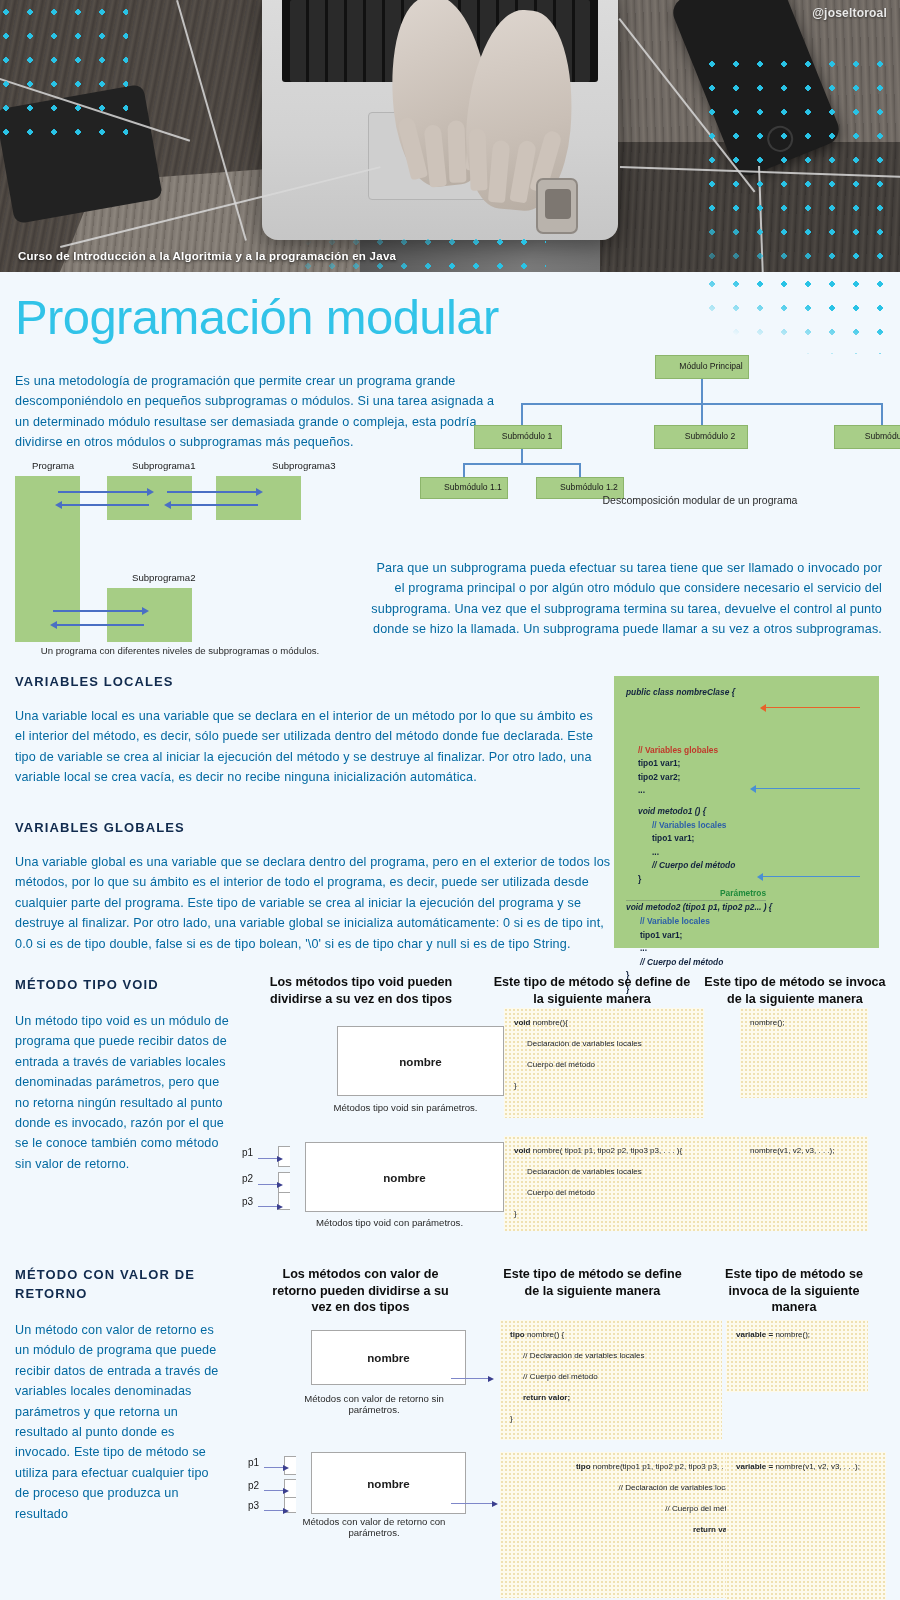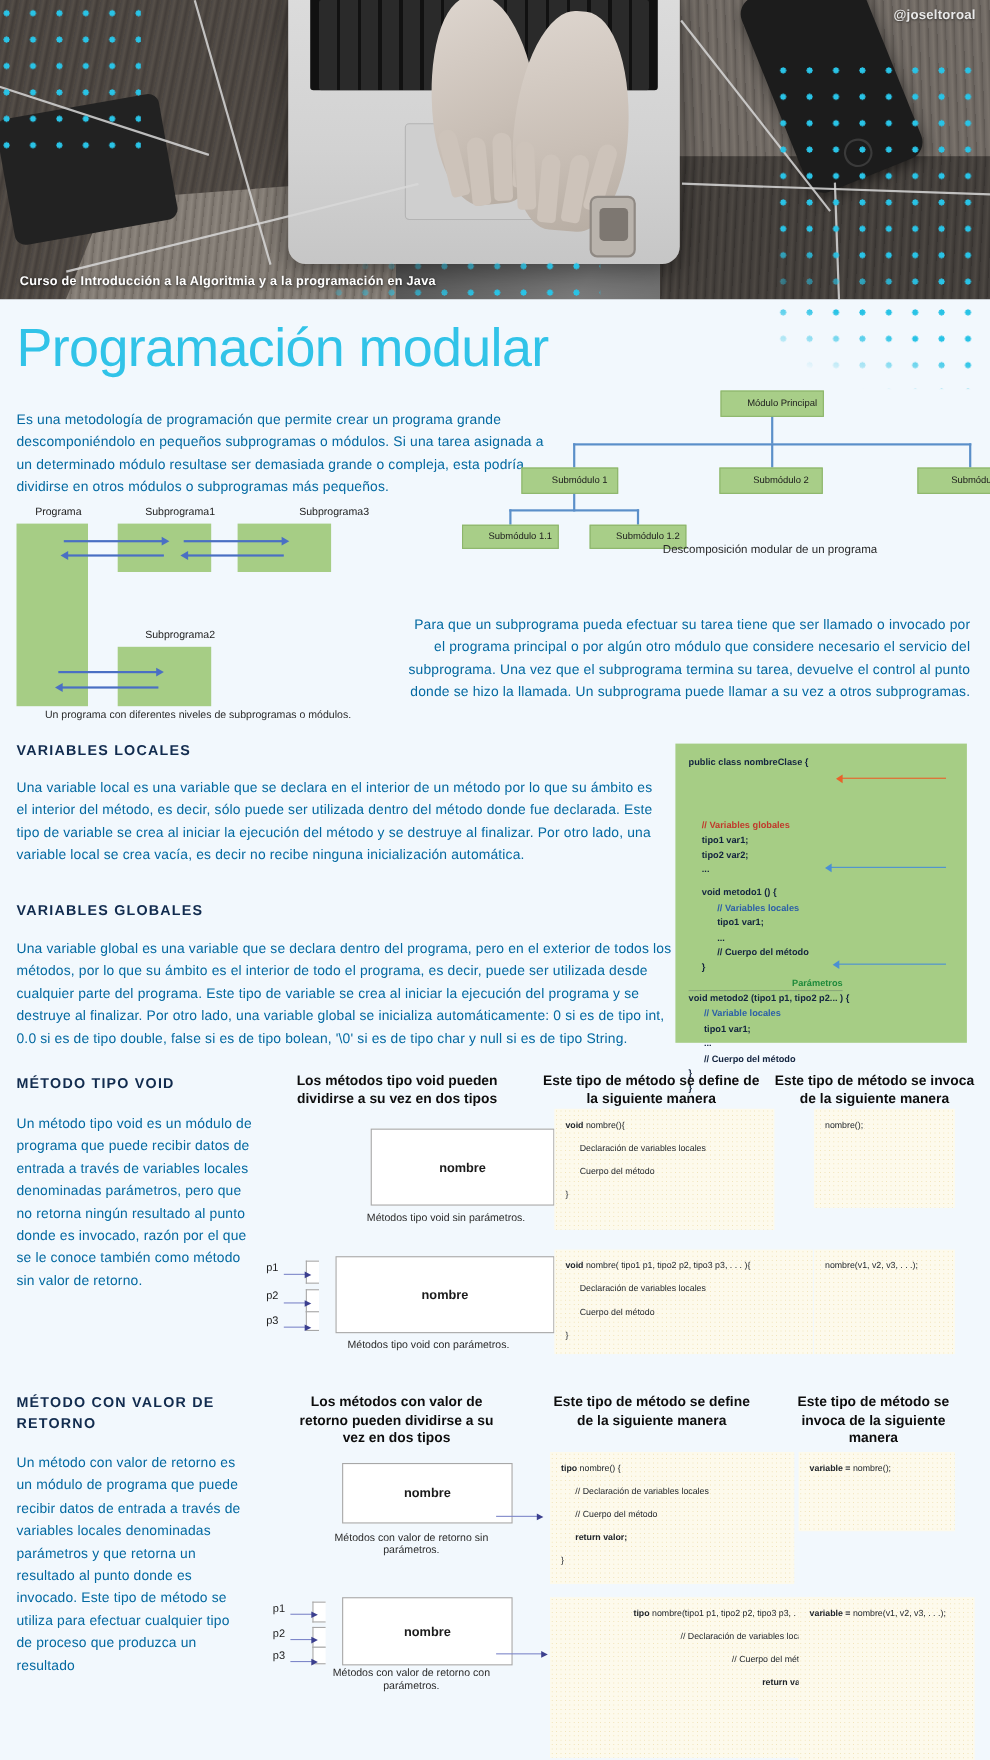--- a/index.html
+++ b/index.html
@@ -134,21 +134,21 @@
   
   .codepanel {
     position:absolute; background:#a6cd85;
     font-size:8.4px; line-height:1.62; color:#11223d;
     font-family:"Liberation Sans", sans-serif;
   }
   .codepanel .ln { white-space:pre; }
   .b { font-weight:bold; }
   .cm-red { color:#c0392b; font-weight:bold; }
   .cm-blue { color:#2c5fa8; font-weight:bold; }
-  .cm-dark { color:#13243f; font-weight:bold; }
+  .cm-dark { color:#13243f; font-weight:bold;font-style:italic; }
   .cm-green{ color:#1f8a3b; font-weight:bold; }
 
   .ann { position:absolute; height:1.4px; }
   .ann::after { content:''; position:absolute; left:-5px; top:-3px;
     border-top:4px solid transparent; border-bottom:4px solid transparent; }
   .ann.red { background:#e8622a; } .ann.red::after { border-right:6px solid #e8622a; }
   .ann.blu { background:#4a8fd4; } .ann.blu::after { border-right:6px solid #4a8fd4; }
 
   
   .dotcard {

